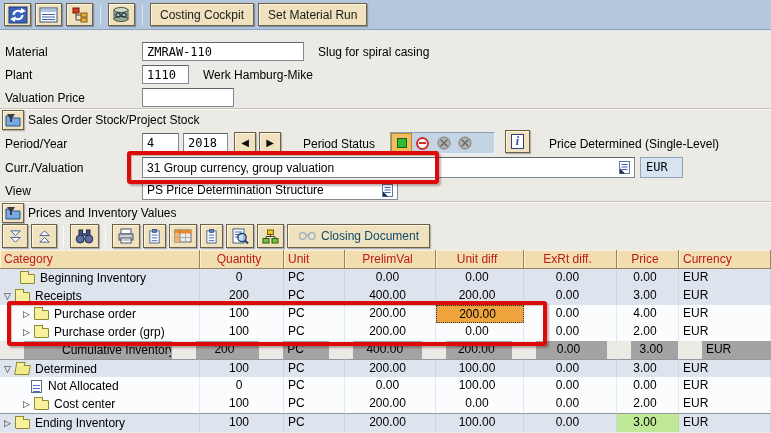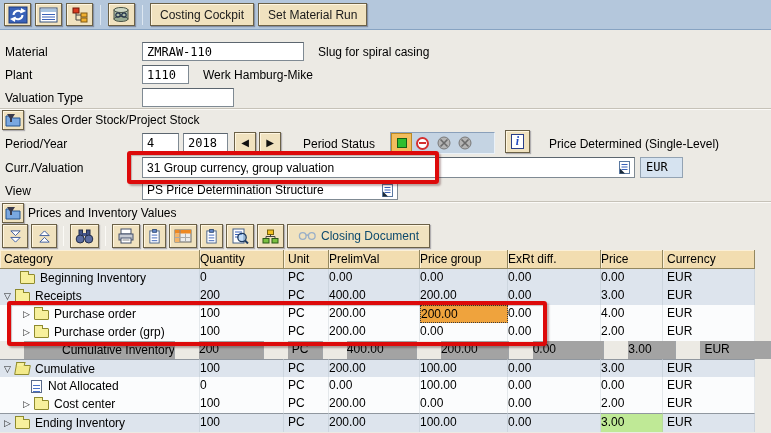--- a/index.html
+++ b/index.html
@@ -107,26 +107,26 @@
   #closing-doc { color:#0c4a6e; padding:0 10px; }
 
   
   #ptable { position:absolute; left:0; top:250px; width:771px; }
   .trow { display:flex; width:771px; height:18px; line-height:17px; font-size:12px; }
   .thead { height:19px; line-height:18px; }
   .thead .cell {
     background:#f2ddb0;
     border-right:1px solid #93875f; border-bottom:1px solid #93875f;
     box-shadow: inset 1px 1px 0 #fbf0d8;
-    font-size:12px; color:#000000;
+    font-size:12px; color:#b91c1c;
   }
   .cell { overflow:hidden; white-space:nowrap; }
-  .c0{width:200px}.c1{width:84px}.c2{width:45px}.c3{width:91px}
+  .c0{width:200px}.c1{width:84px}.c2{width:61px}.c3{width:91px}
   .c4{width:88px}.c5{width:93px}.c6{width:62px}.c7{width:92px}
-  .num { text-align:left; padding-right:5px; }
+  .num { text-align:center; padding-right:5px; }
   .txt { padding-left:4px; }
   .body-cell { border-right:1px solid rgba(160,170,185,.25); }
   .r-blue  .cell { background:#dde4ed; }
   .r-white .cell { background:#fbfcfd; }
   .r-yellow .cell { background:#a3a3a3;margin-left:24px; }
   .sep-top { border-top:1px solid #90979f; height:19px; }
   .cell-orange { background:#efa33d !important; border:1px dotted #3a3a3a; }
   .cell-green  { background:#bfe996 !important; }
 
   .cat { display:flex; align-items:center; }
@@ -210,21 +210,21 @@
   </div>
 
   <span class="lbl" style="top:45px">Material</span>
   <input class="sap-input" style="left: 142px; top: 42px; width: 162px;" readonly="" value="ZMRAW-110">
   <span class="desc" style="left:318px; top:45px">Slug for spiral casing</span>
 
   <span class="lbl" style="top:68px">Plant</span>
   <input class="sap-input" style="left: 142px; top: 65px; width: 47px;" readonly="" value="1110">
   <span class="desc" style="left:203px; top:68px">Werk Hamburg-Mike</span>
 
-  <span class="lbl" style="top:91px">Valuation Type</span>
+  <span class="lbl" style="top:91px">Valuation Price</span>
   <input class="sap-input" style="left: 142px; top: 88px; width: 92px;" readonly="" value="">
 
   <div class="groove" style="top:108px"></div>
 
   <div class="section-icon" style="left:2px; top:110px">
     <svg width="16" height="14" viewBox="0 0 16 14">
       <polygon points="1,3 6,3 7.5,5 15,5 15,13 1,13" fill="#7aa8e0" stroke="#24558f"></polygon>
       <polygon points="2,1 10,1 7,5.5 7,9 5,9 5,5.5" fill="#3a3a4a"></polygon>
     </svg>
   </div>
@@ -395,21 +395,21 @@
     </button>
   </div>
 
   <div id="ptable">
 
     <div class="trow thead">
       <div class="cell c0 txt">Category</div>
       <div class="cell c1 num">Quantity</div>
       <div class="cell c2 txt">Unit</div>
       <div class="cell c3 num">PrelimVal</div>
-      <div class="cell c4 num">Price group</div>
+      <div class="cell c4 num">Unit diff</div>
       <div class="cell c5 num">ExRt diff.</div>
       <div class="cell c6 num">Price</div>
       <div class="cell c7 txt">Currency</div>
     </div>
 
     <div class="trow r-blue">
       <div class="cell body-cell c0 cat">
         <span class="ind20"></span>
         <span class="folder"></span>
         <span>Beginning Inventory</span>
@@ -481,21 +481,21 @@
       <div class="cell body-cell c4 num">200.00</div>
       <div class="cell body-cell c5 num">0.00</div>
       <div class="cell body-cell c6 num">3.00</div>
       <div class="cell body-cell c7 txt">EUR</div>
     </div>
 
     <div class="trow r-blue">
       <div class="cell body-cell c0 cat sep-top">
         <span class="exp">▽</span>
         <span class="folder open"></span>
-        <span>Cumulative</span>
+        <span>Determined</span>
       </div>
       <div class="cell body-cell c1 num sep-top">100</div>
       <div class="cell body-cell c2 txt sep-top">PC</div>
       <div class="cell body-cell c3 num sep-top">200.00</div>
       <div class="cell body-cell c4 num sep-top">100.00</div>
       <div class="cell body-cell c5 num sep-top">0.00</div>
       <div class="cell body-cell c6 num sep-top">3.00</div>
       <div class="cell body-cell c7 txt sep-top">EUR</div>
     </div>
 

